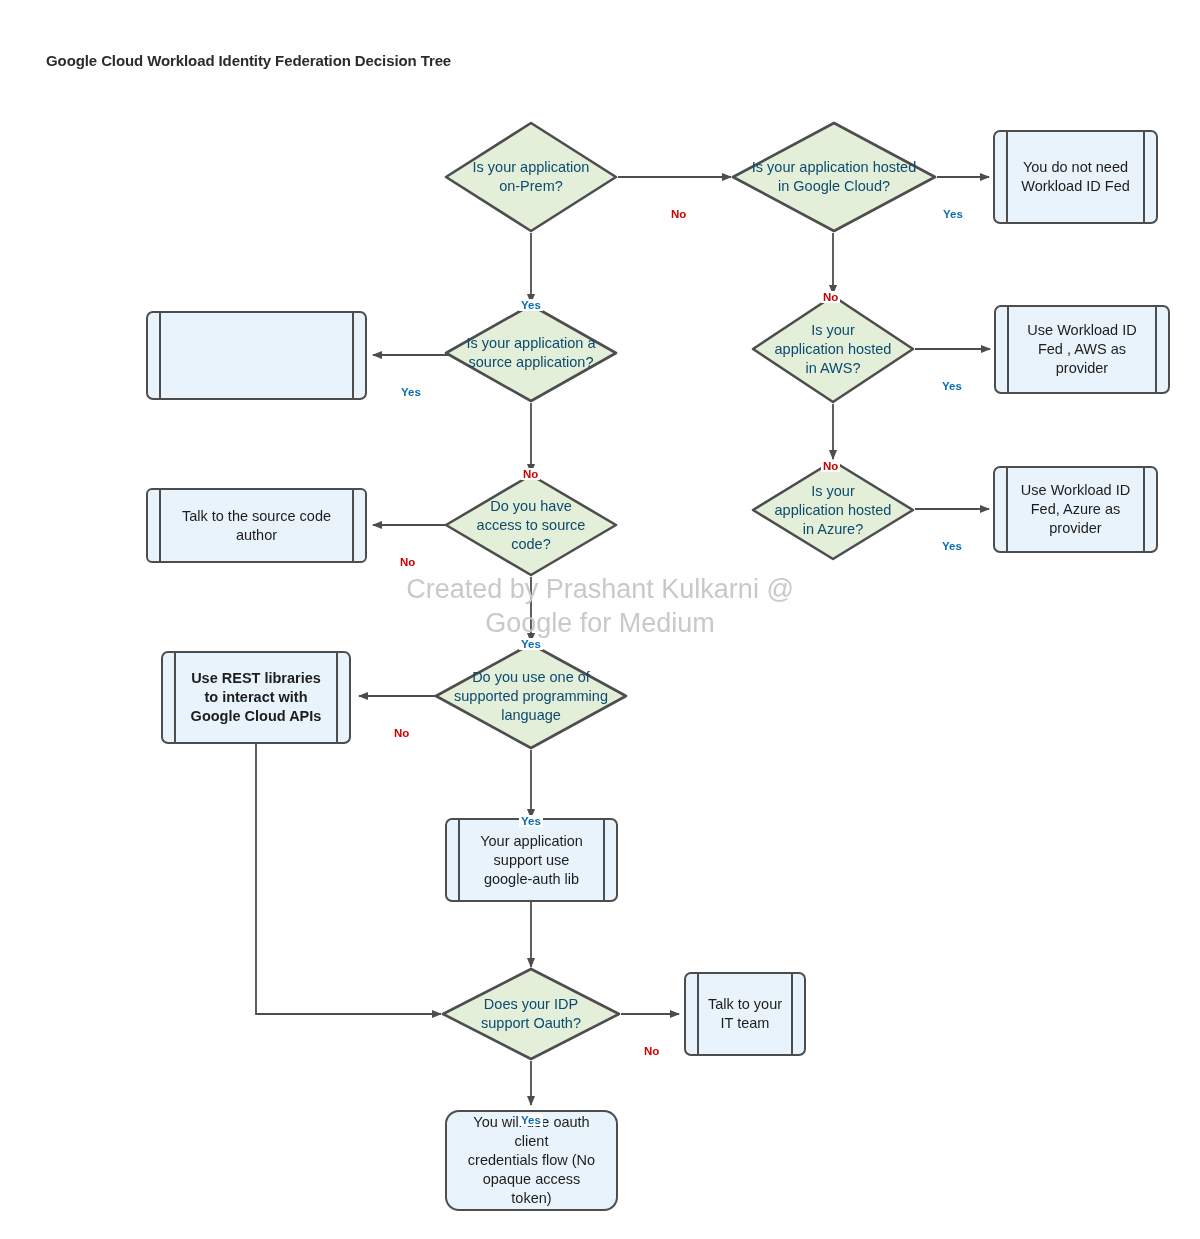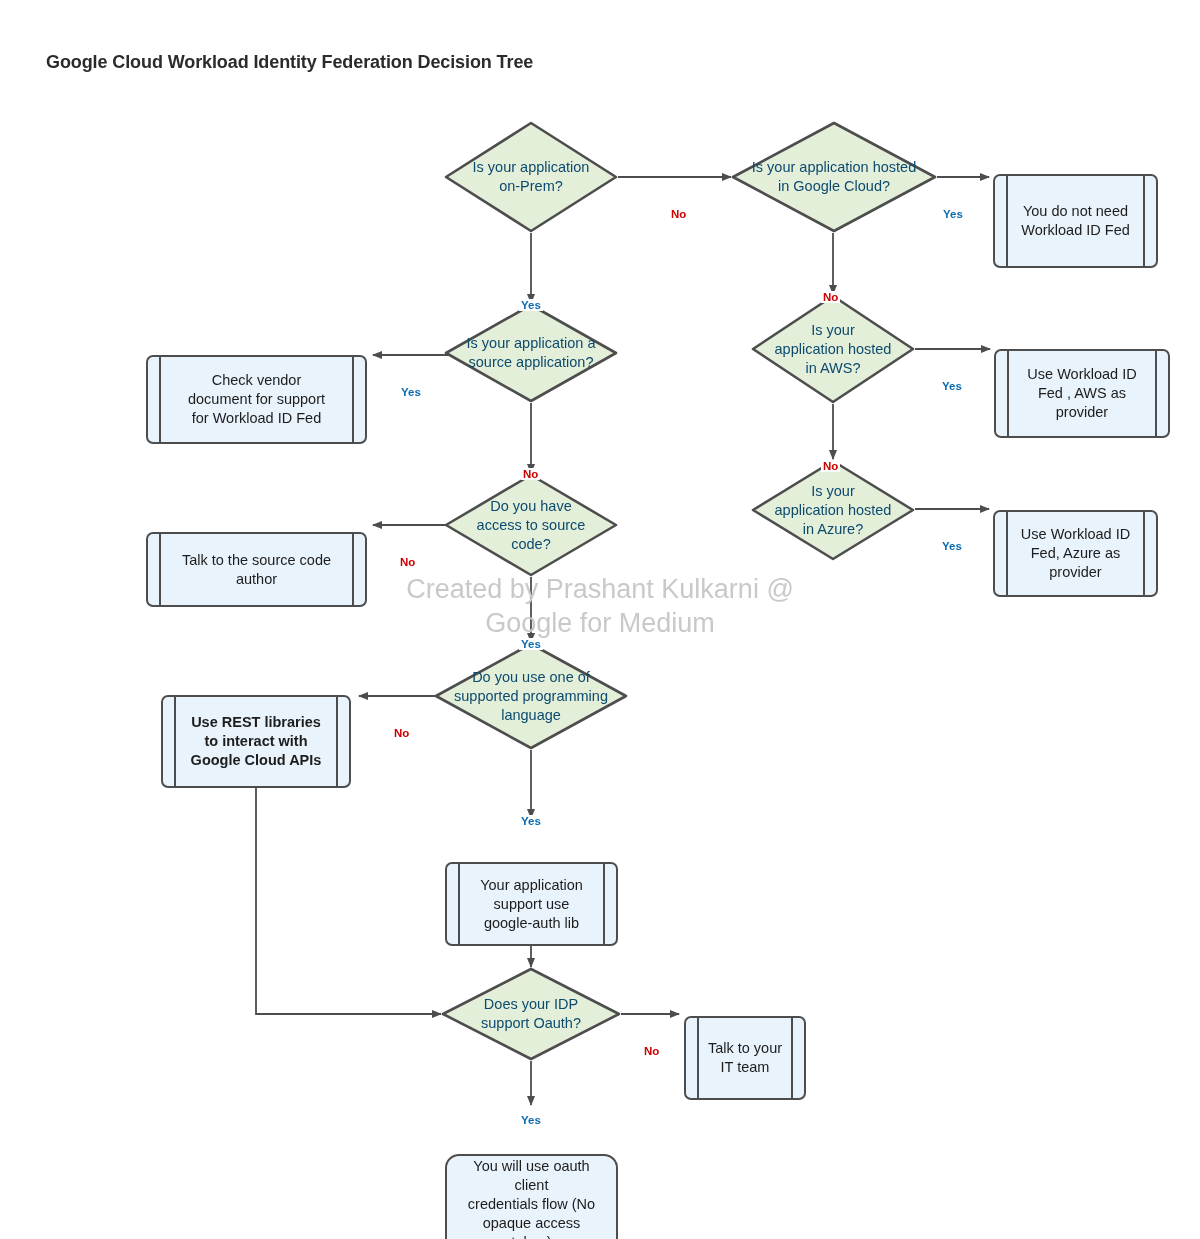--- a/index.html
+++ b/index.html
@@ -13,21 +13,21 @@
     height: 1239px;
     position: relative;
     overflow: hidden;
     font-family: "Liberation Sans", sans-serif;
     color: #1a1a1a;
   }
   #page-title {
     position: absolute;
     left: 46px;
     top: 52px;
-    font-size: 18px;
+    font-size: 15px;
     font-weight: bold;
     letter-spacing: -0.1px;
     color: #2b2b2b;
     white-space: nowrap;
   }
   #diagram-canvas {
     position: absolute;
     left: 0;
     top: 0;
     width: 1200px;
@@ -52,21 +52,20 @@
     box-sizing: border-box;
     z-index: 3;
   }
   .proc {
     background: #e9f3fb;
     border: 2px solid #4d4d4d;
     border-radius: 7px;
     display: flex;
     align-items: center;
     justify-content: center;
-    margin-top: 44px;
   }
   .proc .inner {
     position: absolute;
     top: -2px;
     bottom: -2px;
     left: 11px;
     right: 11px;
     border-left: 2px solid #4d4d4d;
     border-right: 2px solid #4d4d4d;
     pointer-events: none;
@@ -268,37 +267,32 @@
 <div class="node proc" style="left:993px; top:130px; width:165px; height:94px;">
   <div class="inner"></div>
   <div class="txt">
     <div>You do not need</div>
     <div>Workload ID Fed</div>
   </div>
 </div>
 
 <div class="node proc" style="left:146px; top:311px; width:221px; height:89px;">
   <div class="inner"></div>
-  <div class="txt">
-    <div>Check vendor</div>
-    <div>document for support</div>
-    <div>for Workload ID Fed</div>
-  </div>
 </div>
 
 <div class="node proc" style="left:994px; top:305px; width:176px; height:89px;">
   <div class="inner"></div>
   <div class="txt">
     <div>Use Workload ID</div>
     <div>Fed , AWS as</div>
     <div>provider</div>
   </div>
 </div>
 
-<div class="node proc" style="left:146px; top:488px; width:221px; height:75px;">
+<div class="node proc" style="left:146px; top:488px; width:221px; height:75px;border-radius:6px;">
   <div class="inner"></div>
   <div class="txt">
     <div>Talk to the source code</div>
     <div>author</div>
   </div>
 </div>
 
 <div class="node proc" style="left:993px; top:466px; width:165px; height:87px;">
   <div class="inner"></div>
   <div class="txt">

